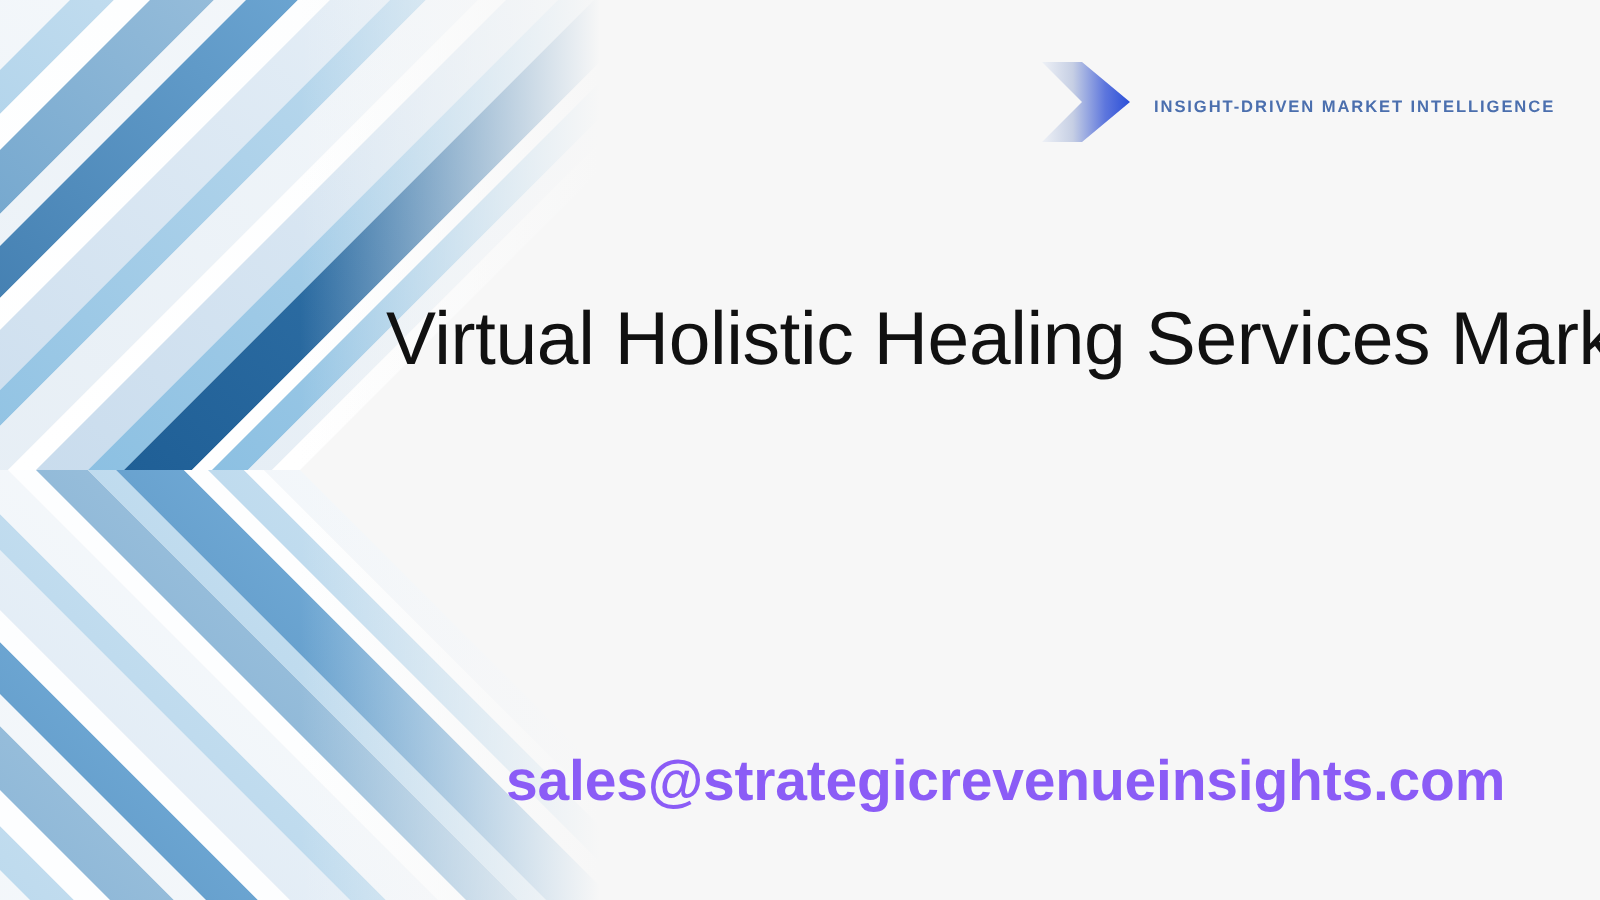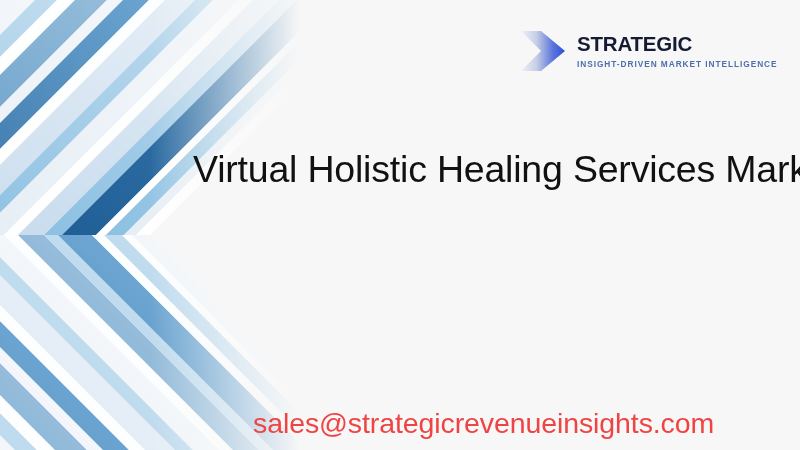--- a/index.html
+++ b/index.html
@@ -87,25 +87,24 @@
     white-space: nowrap;
     overflow: visible;
   }
 
   
   .email {
     position: absolute;
     left: 253px;
     top: 375px;
     font-size: 28.5px;
-    font-weight: normal;
-    color: #ef4444;
+    font-weight: bold;
+    color: #8b5cf6;
     letter-spacing: -0.1px;
     white-space: nowrap;
-    margin-top: 32px;
   }
 </style>
 </head>
 <body>
 
 <div class="slide">
 
   <div class="deco">
     <svg width="300" height="450" viewBox="0 0 300 450" xmlns="http://www.w3.org/2000/svg">
       <defs>
@@ -208,21 +207,20 @@
         <linearGradient id="lgMark" x1="0" y1="0.5" x2="1" y2="0.5">
           <stop offset="0" stop-color="#eef1f6"></stop>
           <stop offset="0.35" stop-color="#c6cfe4"></stop>
           <stop offset="0.72" stop-color="#5d76dd"></stop>
           <stop offset="1" stop-color="#2b4fd8"></stop>
         </linearGradient>
       </defs>
       <path d="M2 3 L22 3 L46 23 L22 43 L2 43 L22 23 Z" fill="url(#lgMark)"></path>
     </svg>
     <div class="logo-text">
-      <div class="logo-line1">STRATEGIC</div>
       <div class="logo-tagline">INSIGHT-DRIVEN MARKET INTELLIGENCE</div>
     </div>
   </div>
 
   <div class="title">Virtual Holistic Healing Services Market</div>
 
   <div class="email">sales@strategicrevenueinsights.com</div>
 
 </div>
 

